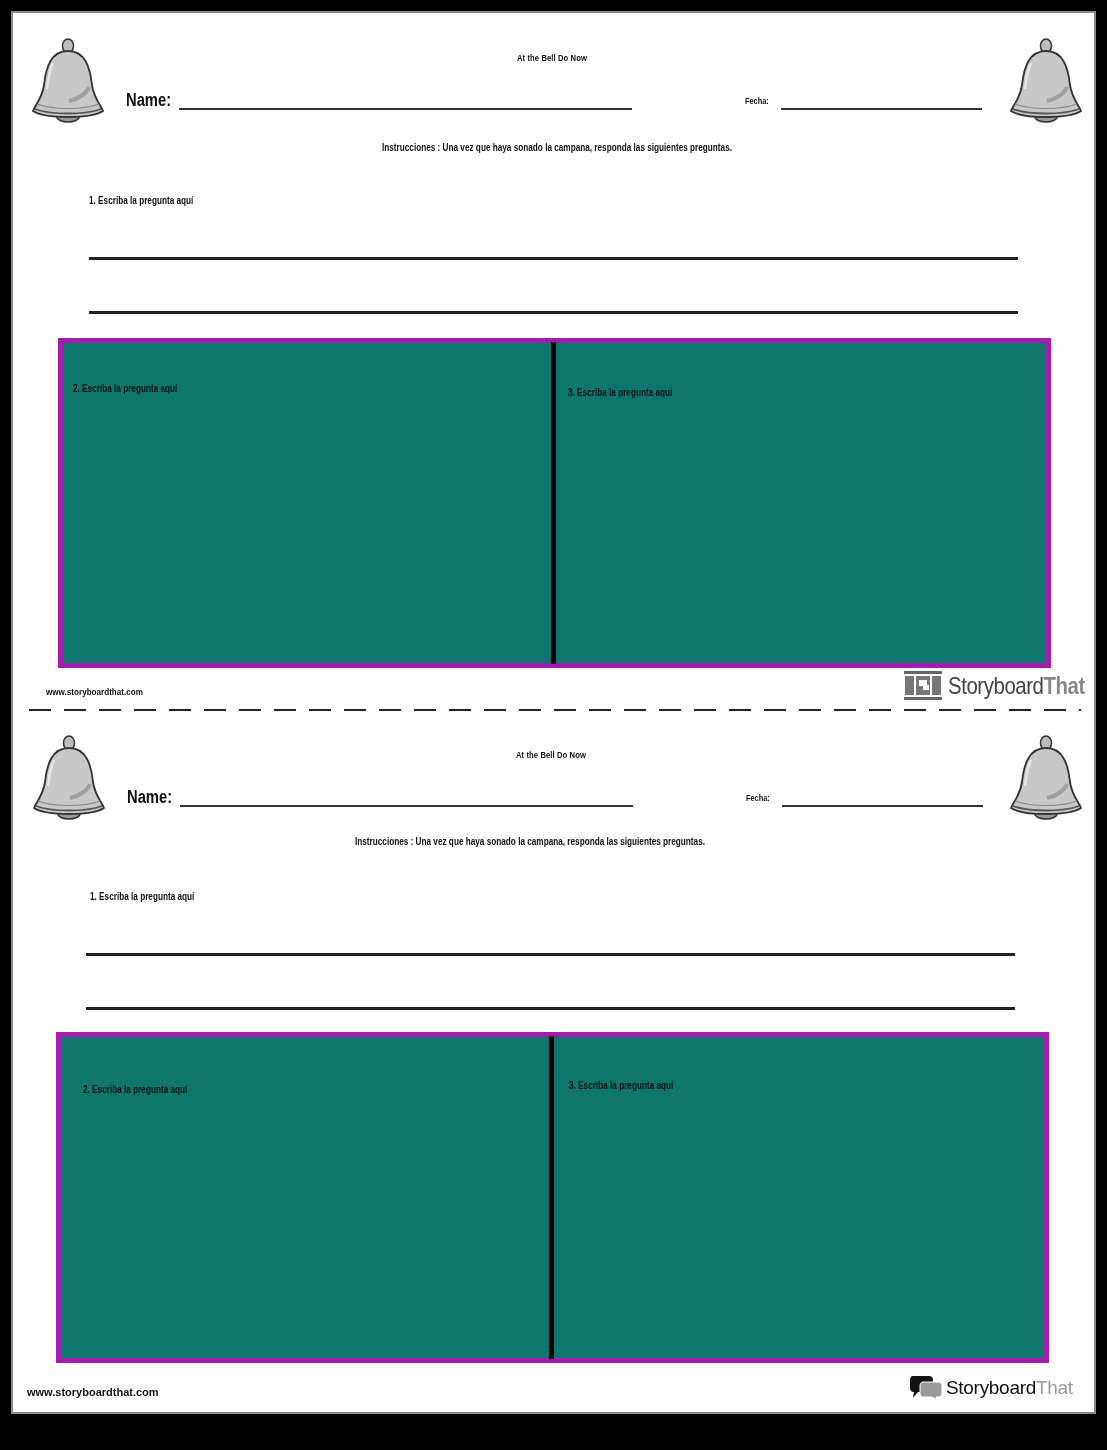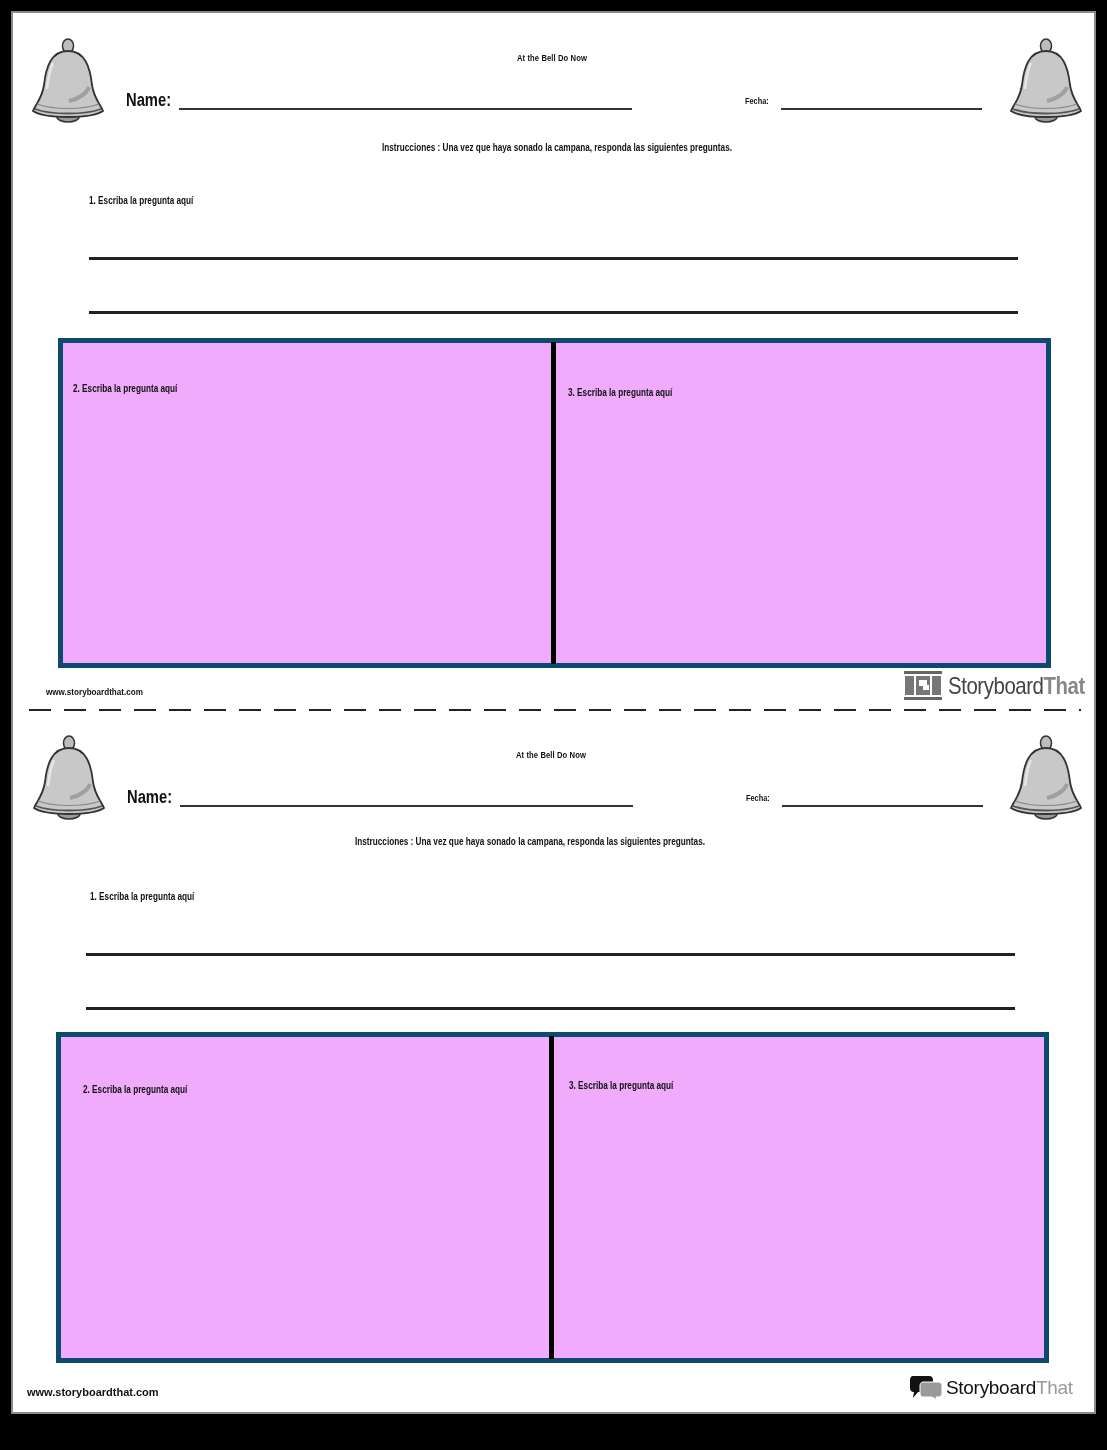--- a/index.html
+++ b/index.html
@@ -29,21 +29,21 @@
     transform: scaleX(0.82); transform-origin: left top; white-space: nowrap;
   }
   .q {
     font-size: 10px; font-weight: bold; color: #111;
     transform: scaleX(0.82); transform-origin: left top; white-space: nowrap;
   }
   .line { position: absolute; height: 2px; background: #333; }
   .answer-line { position: absolute; height: 3px; background: #222; }
 
   .box {
-    position: absolute; border: 5px solid #0c4a6e; background: #f0abfc;
+    position: absolute; border: 5px solid #a21caf; background: #0f766e;
   }
   .box .divider { position: absolute; top: -1px; bottom: -1px; width: 5px; background: #000; }
 
   .www {
     font-size: 9px; font-weight: bold; color: #111;
     transform: scaleX(0.9); transform-origin: left top; white-space: nowrap;
   }
   .www-lg {
     font-size: 11px; font-weight: bold; color: #111; white-space: nowrap;
   }

